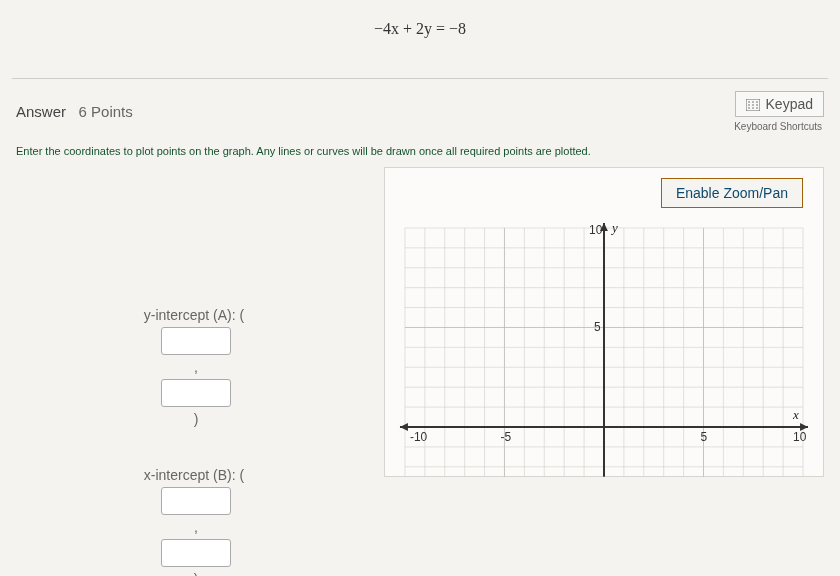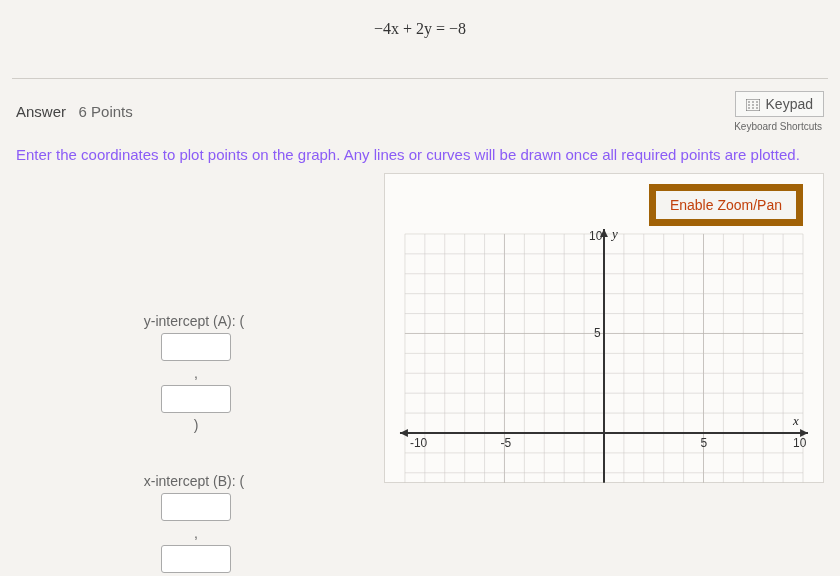--- a/index.html
+++ b/index.html
@@ -50,22 +50,22 @@
       display: inline-block;
     }
     .shortcuts {
       font-size: 10px;
       color: #666;
       margin-top: 4px;
       padding-right: 2px;
     }
     .instructions {
       padding: 10px 16px 8px;
-      font-size: 15px;
-      color: #8b5cf6;
+      font-size: 11px;
+      color: #14532d;
       line-height: 1.4;
     }
     .main-row {
       display: flex;
       padding: 0 16px;
       gap: 8px;
     }
     .inputs-col {
       flex: 0 0 360px;
       padding-top: 140px;
@@ -94,25 +94,25 @@
       border: 1px solid #d8d5d0;
       background: #fcfbf9;
       position: relative;
       height: 310px;
       padding: 10px;
     }
     .zoom-btn {
       position: absolute;
       top: 10px;
       right: 20px;
-      border: 7px solid #a16207;
+      border: 1px solid #a16207;
       background: #f5f4f1;
       padding: 6px 14px;
       font-size: 14px;
-      color: #c2410c;
+      color: #0c4a6e;
       cursor: pointer;
     }
     .graph-svg {
       position: absolute;
       left: 10px;
       right: 10px;
       bottom: 0;
       top: 50px;
     }
     .grid-line { stroke: #c8c5c0; stroke-width: 0.5; }

